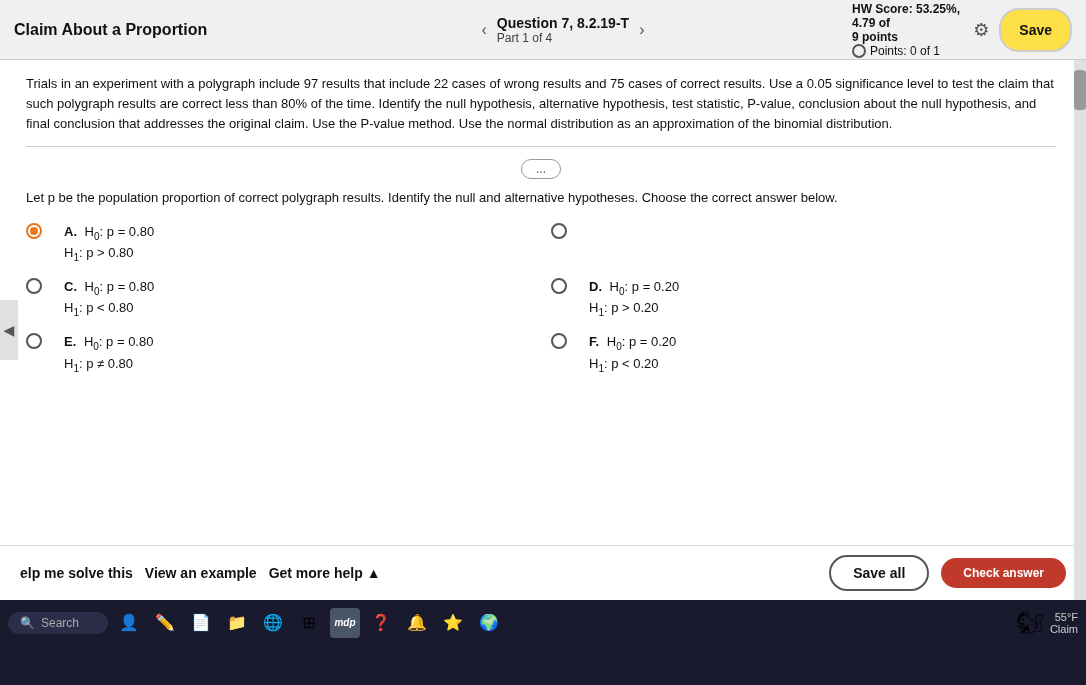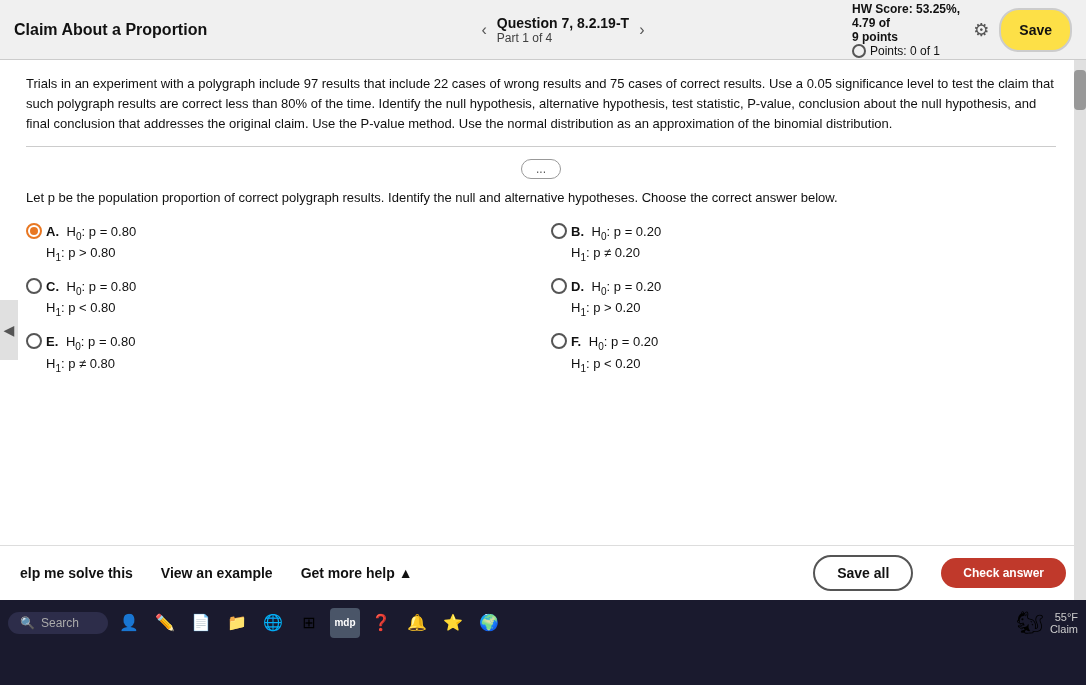--- a/index.html
+++ b/index.html
@@ -192,21 +192,21 @@
     .options-grid {
       display: grid;
       grid-template-columns: 1fr 1fr;
       gap: 12px 20px;
       margin: 0 0 10px 0;
     }
 
     .option-item {
       display: flex;
       align-items: flex-start;
-      gap: 4px;
+      gap: 22px;
       font-size: 13px;
       color: #111;
       cursor: pointer;
     }
 
     .radio-outer {
       width: 16px;
       height: 16px;
       border: 2px solid #555;
       border-radius: 50%;
@@ -239,21 +239,21 @@
     }
 
     
     .bottom-bar {
       background: white;
       border-top: 1px solid #ddd;
       display: flex;
       align-items: center;
       padding: 10px 20px;
       height: 55px;
-      gap: 28px;
+      gap: 12px;
     }
 
     .help-link {
       font-size: 14px;
       font-weight: bold;
       color: #111;
       cursor: pointer;
       text-decoration: none;
     }
 
@@ -408,25 +408,20 @@
         </div>
         <div class="option-text">
           <span class="option-label">A.</span>
           H<sub>0</sub>: p = 0.80<br>
           H<sub>1</sub>: p &gt; 0.80
         </div>
       </div>
 
       <div class="option-item">
         <div class="radio-outer"></div>
-        <div class="option-text">
-          <span class="option-label">B.</span>
-          H<sub>0</sub>: p = 0.20<br>
-          H<sub>1</sub>: p ≠ 0.20
-        </div>
       </div>
 
       <div class="option-item">
         <div class="radio-outer"></div>
         <div class="option-text">
           <span class="option-label">C.</span>
           H<sub>0</sub>: p = 0.80<br>
           H<sub>1</sub>: p &lt; 0.80
         </div>
       </div>
@@ -480,21 +475,21 @@
     <span>🔍</span>
     <span>Search</span>
   </div>
   <div class="taskbar-icon">👤</div>
   <div class="taskbar-icon">✏️</div>
   <div class="taskbar-icon">📄</div>
   <div class="taskbar-icon">📁</div>
   <div class="taskbar-icon">🌐</div>
   <div class="taskbar-icon">⊞</div>
   <div class="taskbar-icon" style="background:#4a5568;" title="mdp">
-    <span style="font-size:10px;color:white;font-weight:bold;">mdp</span>
+    <span style="font-size:10px;color:white;font-weight:bold;font-style:italic;">mdp</span>
   </div>
   <div class="taskbar-icon">❓</div>
   <div class="taskbar-icon">🔔</div>
   <div class="taskbar-icon">⭐</div>
   <div class="taskbar-icon">🌍</div>
 
   <div class="taskbar-right">
     <span class="weather-icon">🐿</span>
     <div class="weather-info">
       <span>55°F</span>

